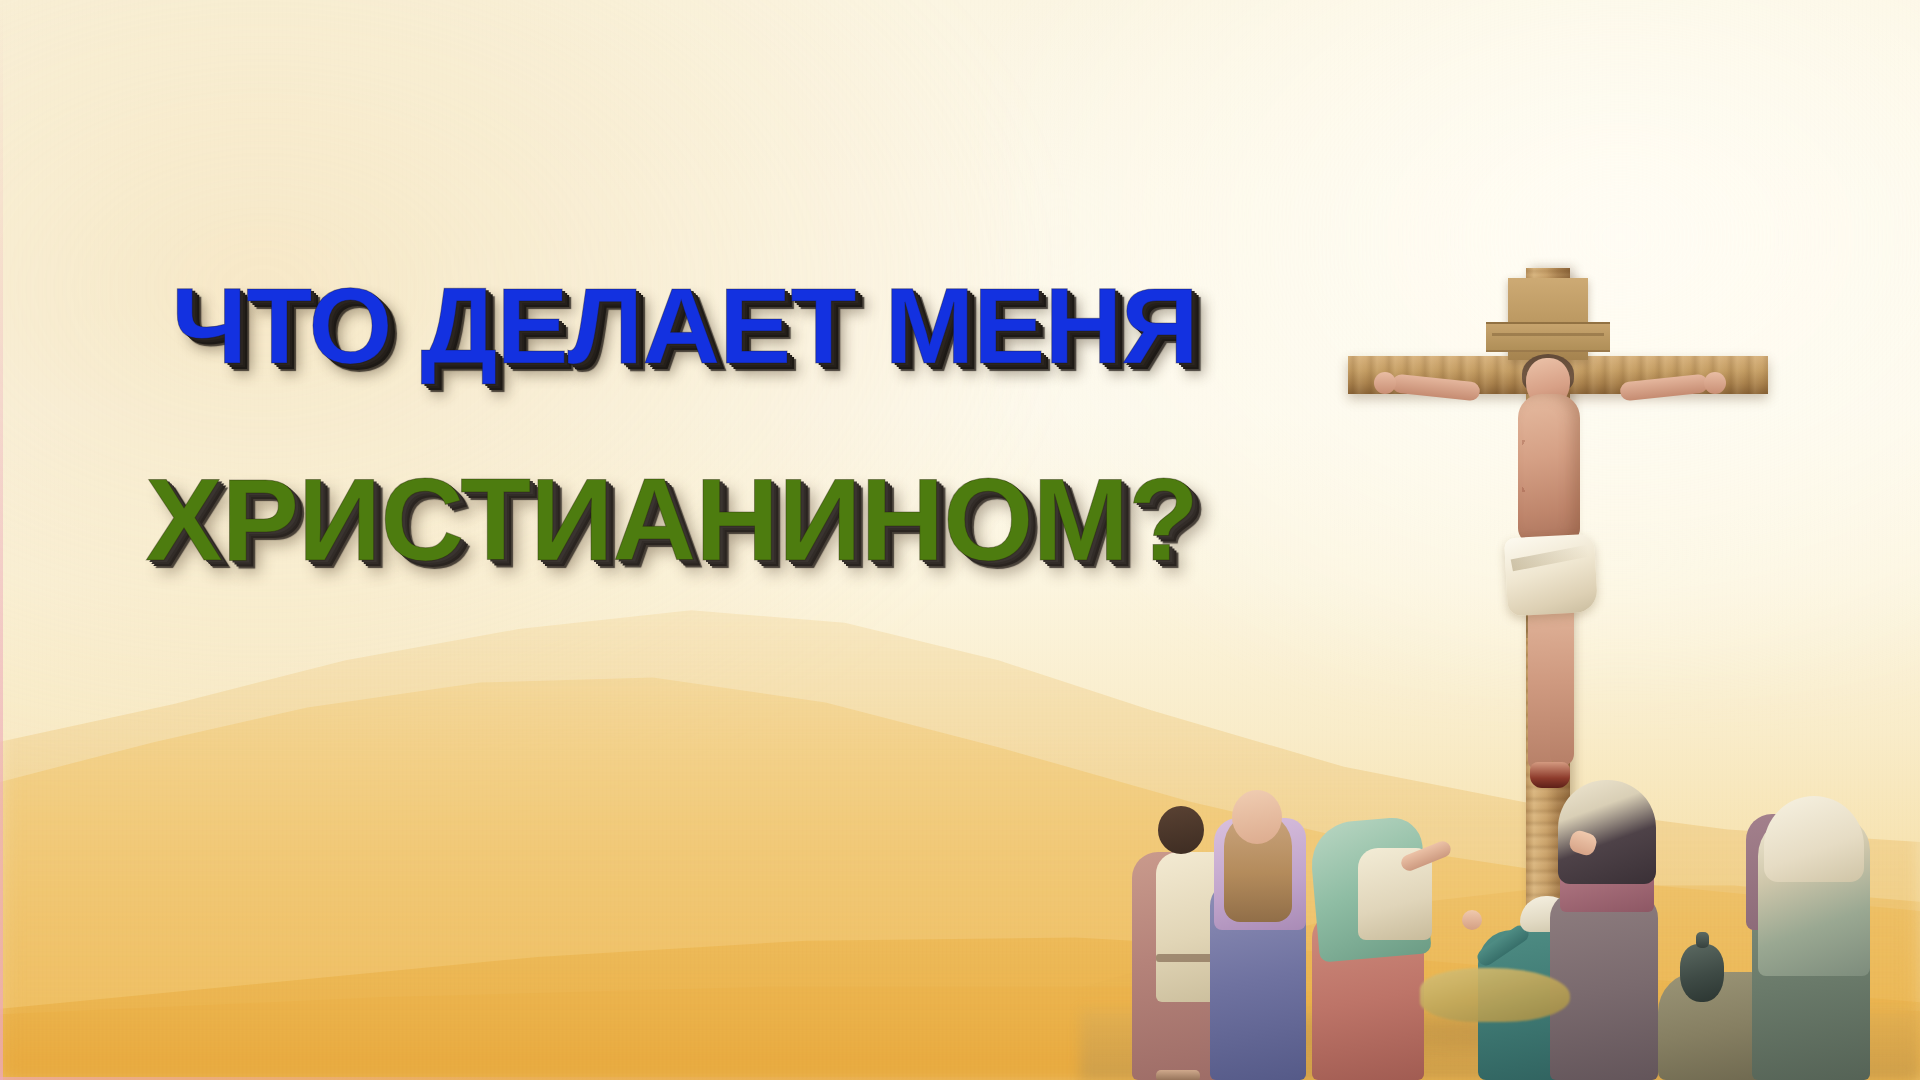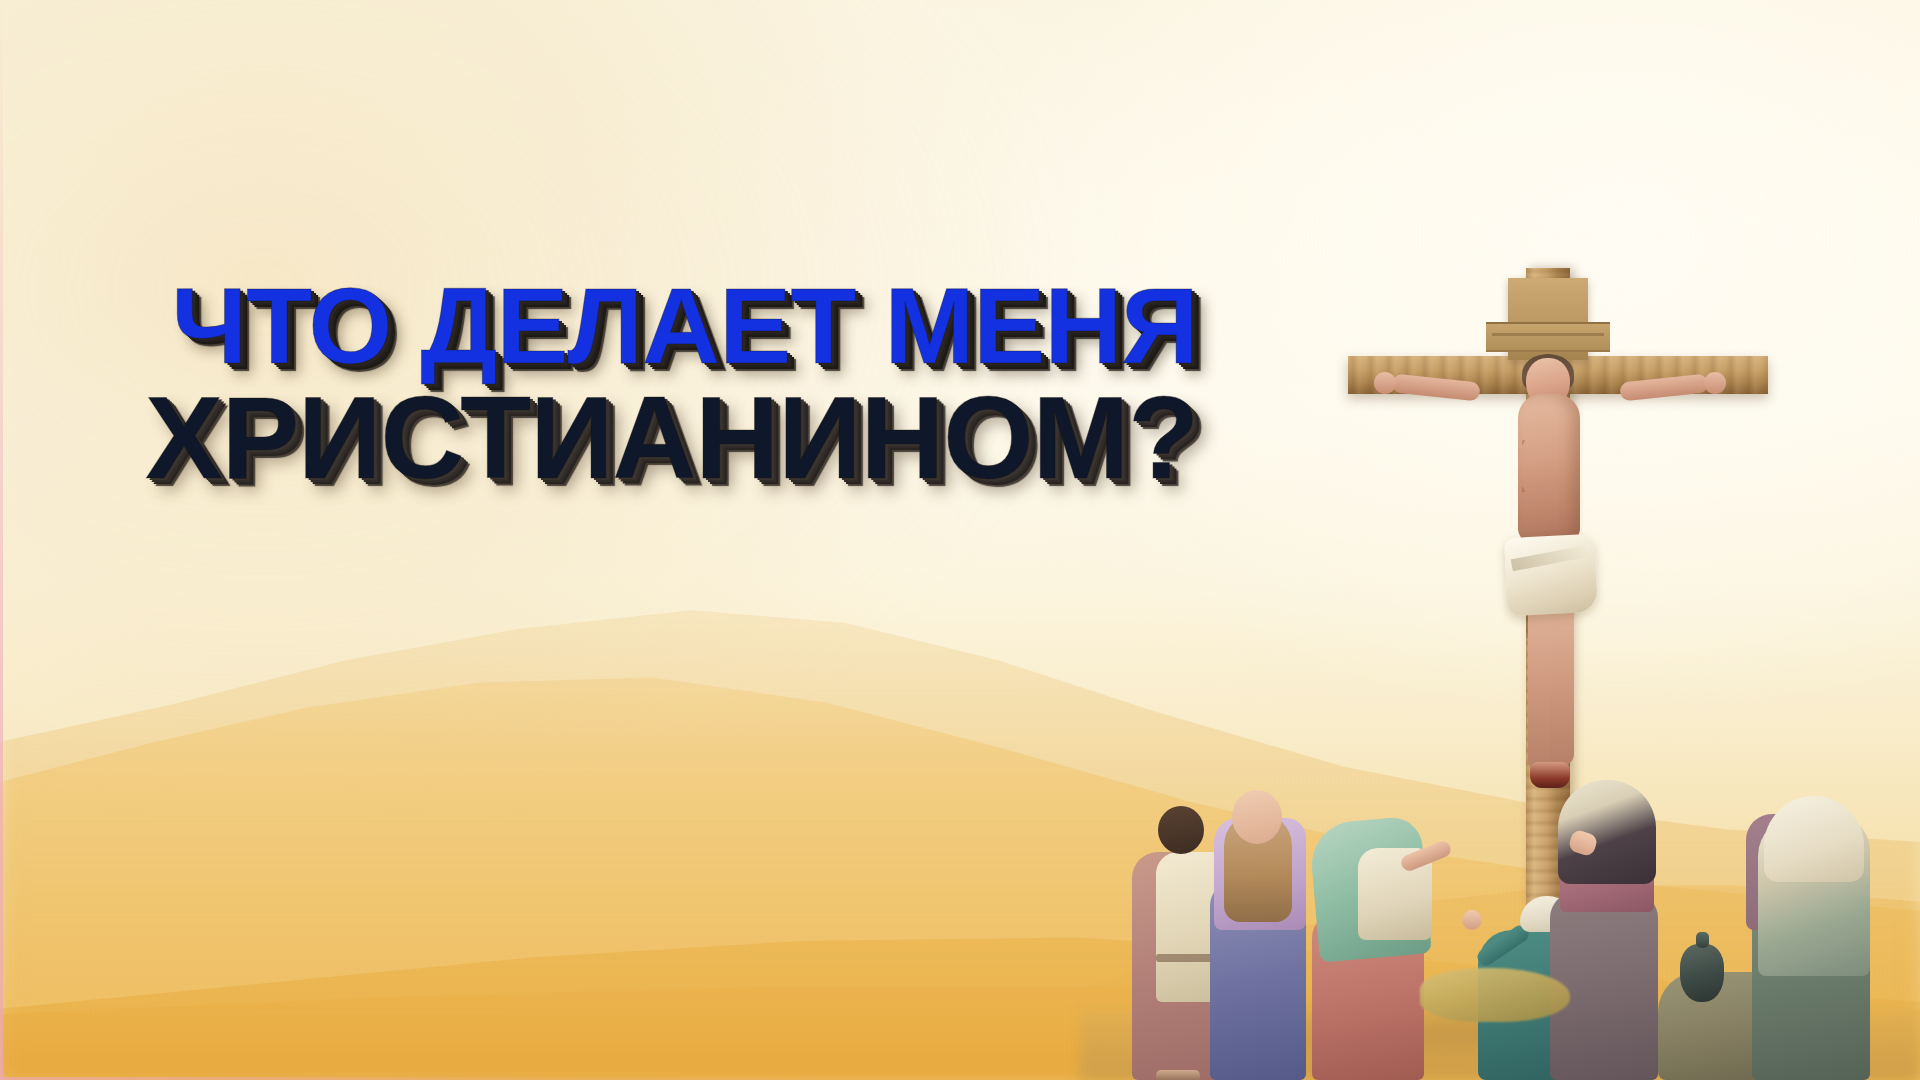--- a/index.html
+++ b/index.html
@@ -113,21 +113,22 @@
     color:#1331e0;
     text-shadow:
       3px 2px 0 #2b2520,
       5px 4px 0 #241f1a,
       7px 6px 0 #1d1915,
       9px 8px 1px rgba(25,20,16,.75),
       11px 11px 14px rgba(60,45,25,.45);
   }
   .title-red{
     font-size:116px;
-    color:#0f172a;
+    color:#4d7c0f;
+    margin-top:82px;
     margin-left:34px;
     text-shadow:
       3px 2px 0 #3a3430,
       5px 4px 0 #322c28,
       7px 6px 0 #2a2420,
       9px 8px 1px rgba(34,28,24,.78),
       12px 12px 16px rgba(70,50,30,.45);
   }
   
   .title-line::selection{ background:transparent; }

